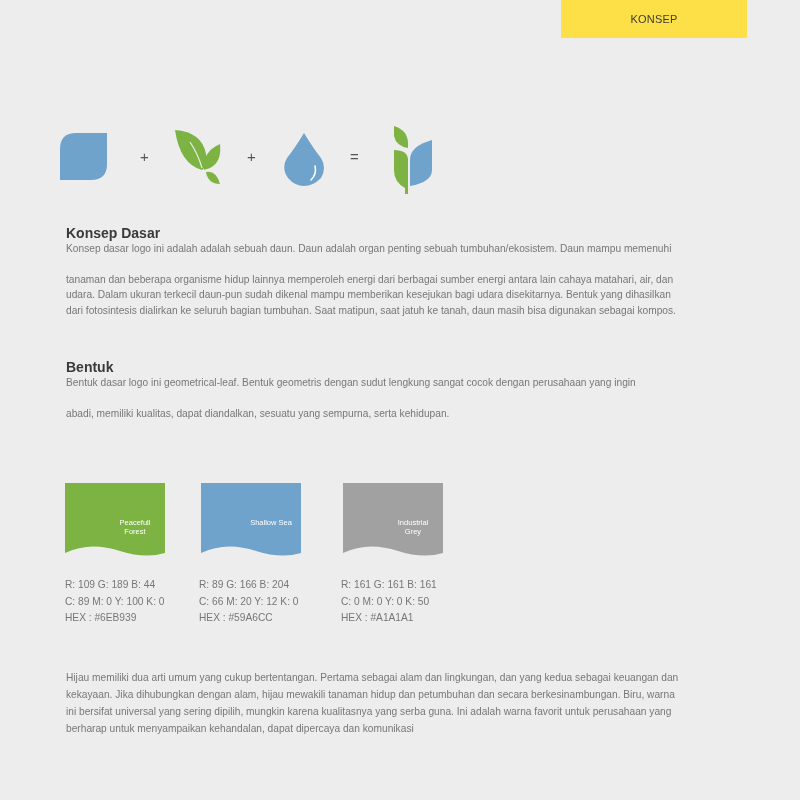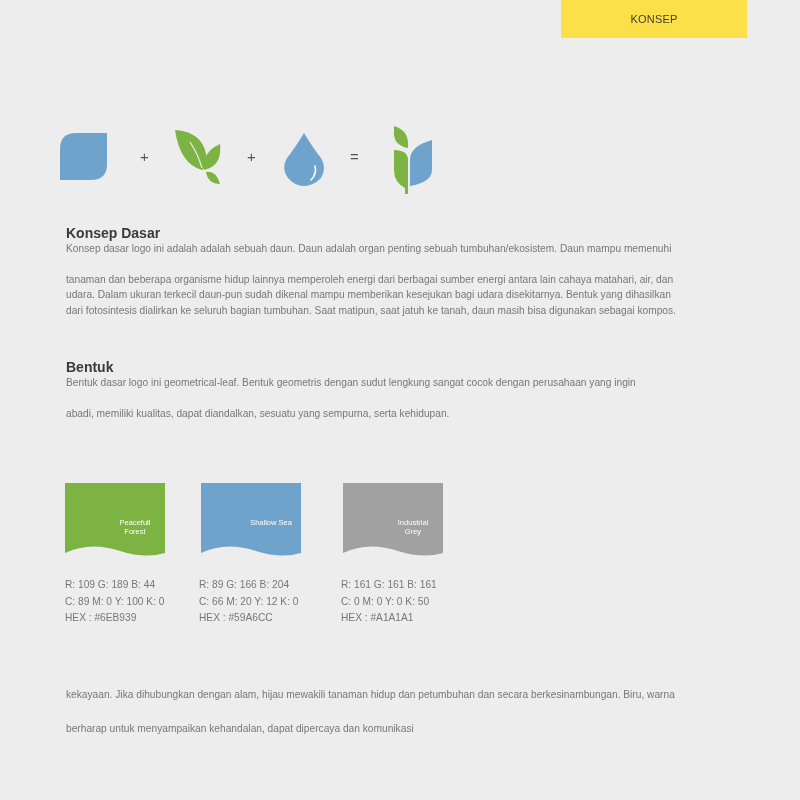--- a/index.html
+++ b/index.html
@@ -157,18 +157,18 @@
   <div>HEX : #59A6CC</div>
 </div>
 <div class="color-info" style="left:341px; top:577px;">
   <div>R: 161 G: 161 B: 161</div>
   <div>C: 0 M: 0 Y: 0 K: 50</div>
   <div>HEX : #A1A1A1</div>
 </div>
 
 <div class="section" style="top:669px;">
   <p style="line-height:17px;">
-    <br>
+    <span>Hijau memiliki dua arti umum yang cukup bertentangan. Pertama sebagai alam dan lingkungan, dan yang kedua sebagai keuangan dan</span><br>
     <span>kekayaan. Jika dihubungkan dengan alam, hijau mewakili tanaman hidup dan petumbuhan dan secara berkesinambungan.  Biru, warna</span><br>
-    <br>
+    <span>ini bersifat universal yang sering dipilih, mungkin karena kualitasnya yang serba guna. Ini adalah warna favorit untuk perusahaan yang</span><br>
     <span>berharap untuk menyampaikan kehandalan, dapat dipercaya dan komunikasi</span>
   </p>
 </div>
 
 </body></html>

